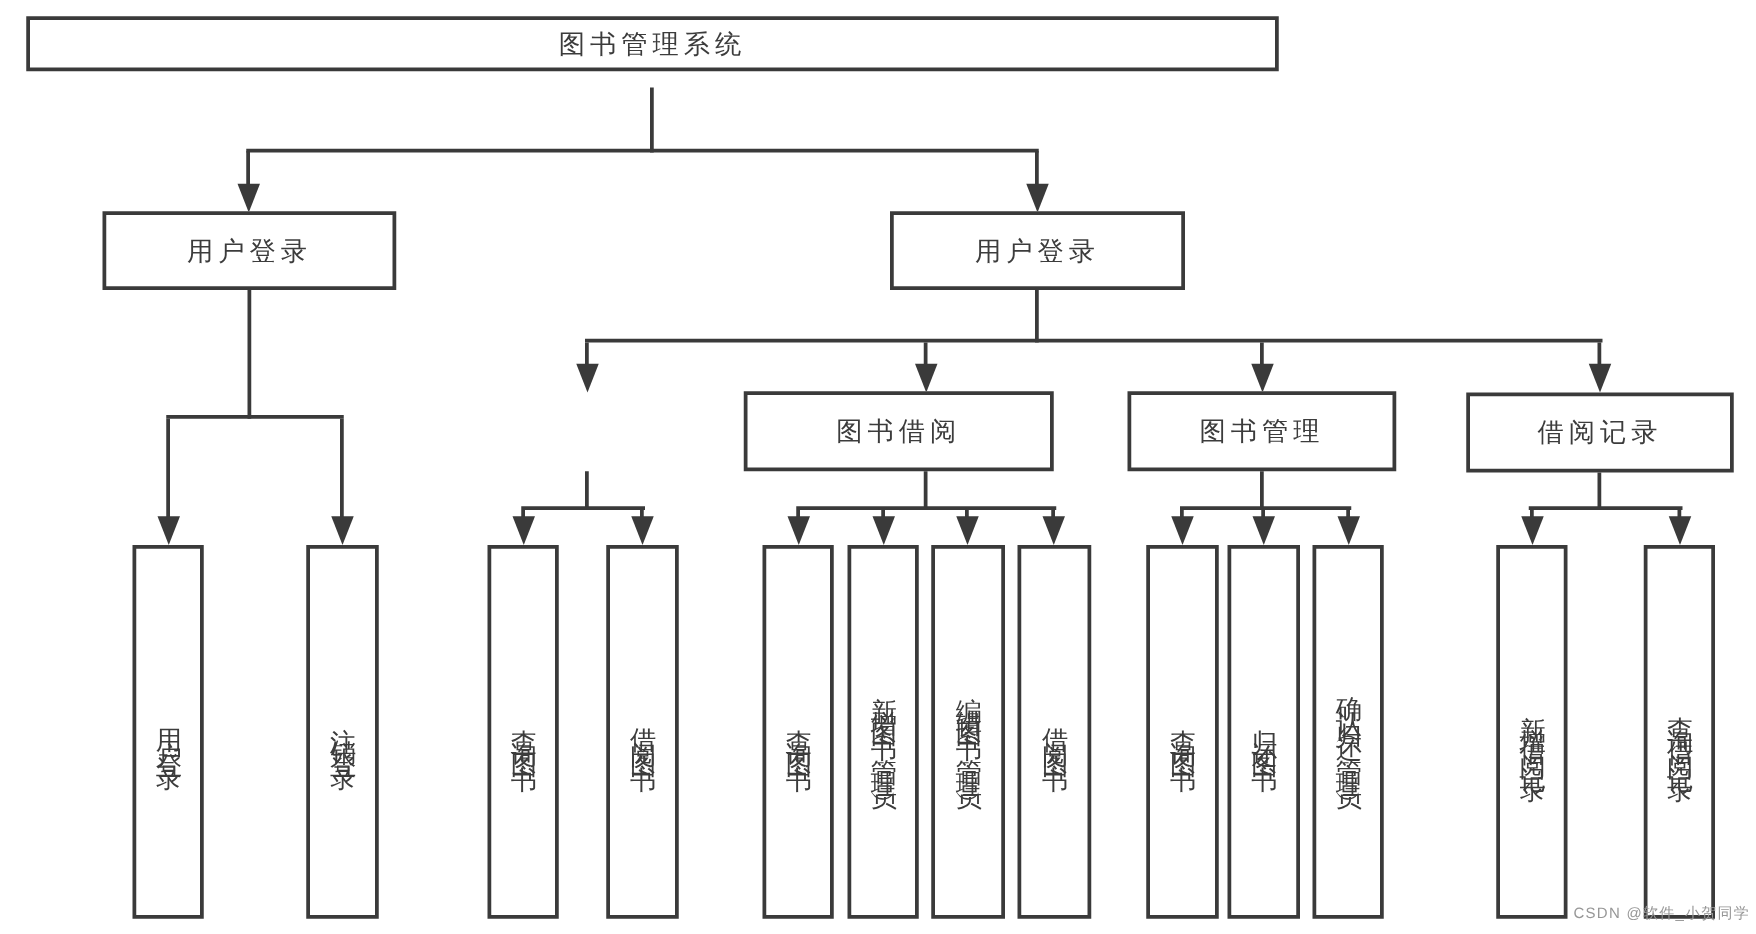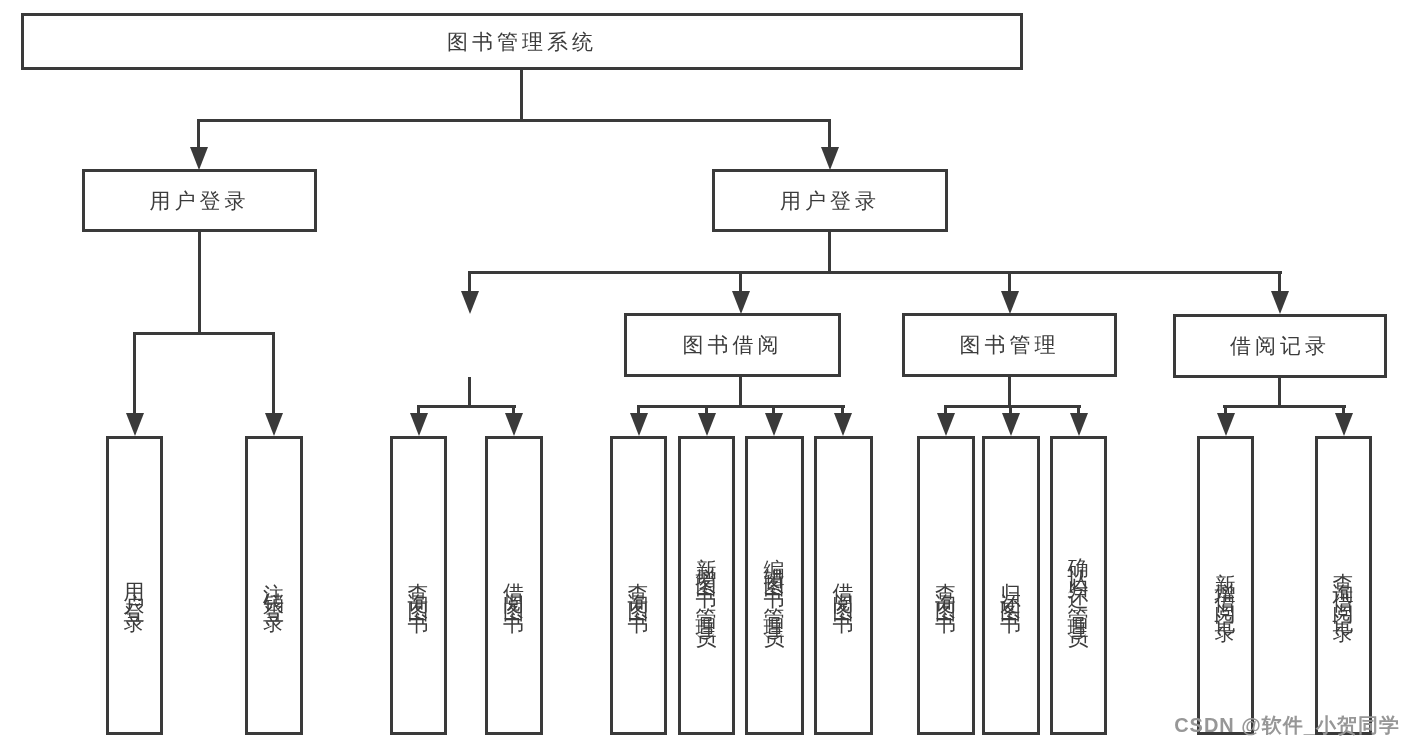--- a/index.html
+++ b/index.html
@@ -41,34 +41,33 @@
   .lv{position:absolute;width:3px;background:var(--line);}
   .ar{
     position:absolute;width:0;height:0;
     border-left:9px solid transparent;
     border-right:9px solid transparent;
     border-top:23px solid var(--line);
   }
   .watermark{
     position:absolute;
     right:5px;bottom:8px;
-    font-size:20px;
+    font-size:12px;
     color:var(--wm);
     letter-spacing:1px;
     z-index:20;
     white-space:nowrap;
-    font-weight:bold;
   }
 </style>
 </head>
 <body>
 
 <div id="stage">
 
-  <div class="box hlabel" style="left:21px;top:13px;width:1002px;height:57px">图书管理系统</div>
+  <div class="box hlabel" style="left:21px;top:13px;width:1002px;height:44px">图书管理系统</div>
 
   <div class="lv" style="left:520px;top:70px;height:52px"></div>
   <div class="lh" style="left:197px;top:119px;width:634px"></div>
   <div class="lv" style="left:197px;top:121px;height:28px"></div>
   <div class="ar" style="left:190px;top:147px"></div>
   <div class="lv" style="left:828px;top:121px;height:28px"></div>
   <div class="ar" style="left:821px;top:147px"></div>
 
   <div class="box hlabel" style="left:82px;top:169px;width:235px;height:63px">用户登录</div>
   <div class="box hlabel" style="left:712px;top:169px;width:236px;height:63px">用户登录</div>
@@ -84,21 +83,21 @@
   <div class="lh" style="left:468px;top:271px;width:814px"></div>
   <div class="lv" style="left:468px;top:274px;height:18px"></div>
   <div class="ar" style="left:461px;top:291px"></div>
   <div class="lv" style="left:739px;top:274px;height:18px"></div>
   <div class="ar" style="left:732px;top:291px"></div>
   <div class="lv" style="left:1008px;top:274px;height:18px"></div>
   <div class="ar" style="left:1001px;top:291px"></div>
   <div class="lv" style="left:1278px;top:274px;height:18px"></div>
   <div class="ar" style="left:1271px;top:291px"></div>
 
-  <div class="box hlabel" style="left:624px;top:313px;width:217px;height:64px">图书借阅</div>
+  <div class="box hlabel" style="left:595px;top:313px;width:248px;height:64px">图书借阅</div>
   <div class="box hlabel" style="left:902px;top:313px;width:215px;height:64px">图书管理</div>
   <div class="box hlabel" style="left:1173px;top:314px;width:214px;height:64px">借阅记录</div>
 
   <div class="lv" style="left:468px;top:377px;height:31px"></div>
   <div class="lh" style="left:417px;top:405px;width:99px"></div>
   <div class="lv" style="left:417px;top:408px;height:7px"></div>
   <div class="ar" style="left:410px;top:413px"></div>
   <div class="lv" style="left:512px;top:408px;height:7px"></div>
   <div class="ar" style="left:505px;top:413px"></div>
 

